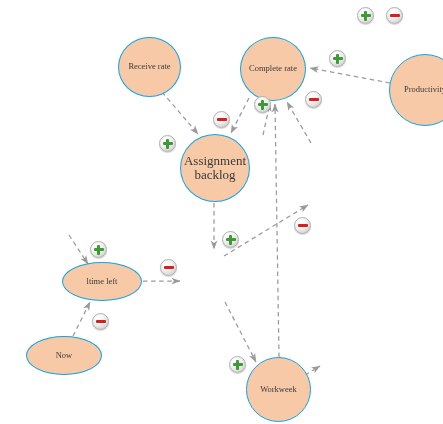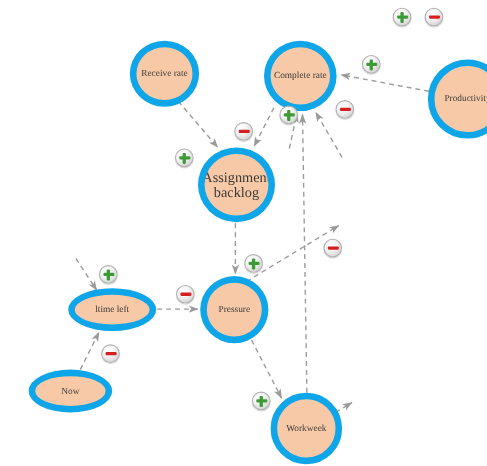--- a/index.html
+++ b/index.html
@@ -22,21 +22,21 @@
     position: absolute;
     left: 0;
     top: 0;
     width: 443px;
     height: 424px;
   }
   .node {
     position: absolute;
     box-sizing: border-box;
     background: #f7c9a7;
-    border: 6px solid #0ea5e9;
+    border: 1px solid #0ea5e9;
     display: flex;
     align-items: center;
     justify-content: center;
     text-align: center;
     color: #3a3a3a;
     line-height: 1.08;
     overflow: hidden;
   }
   .node.circle { border-radius: 50%; }
   .node.ellipse { border-radius: 50%; }
@@ -121,23 +121,20 @@
 
 
   <div class="node ellipse" style="left:62px; top:262px; width:80px; height:39px; font-size:8.5px;">
     <span class="node-label">ltime left</span>
   </div>
 
   <div class="node ellipse" style="left:26px; top:336px; width:76px; height:39px; font-size:8.5px;">
     <span class="node-label">Now</span>
   </div>
 
-  <div class="node circle" style="left:182px; top:251px; width:62px; height:61px; font-size:8.5px;">
-    <span class="node-label">Pressure</span>
-  </div>
 
   <div class="node circle" style="left:246px; top:357px; width:65px; height:65px; font-size:8.5px;">
     <span class="node-label">Workweek</span>
   </div>
 
   <div class="badge plus" style="left:159px; top:135px;">
       <i class="glyph-h"></i>
       <i class="glyph-v"></i>
     </div>
   <div class="badge minus" style="left:213px; top:111px;">

